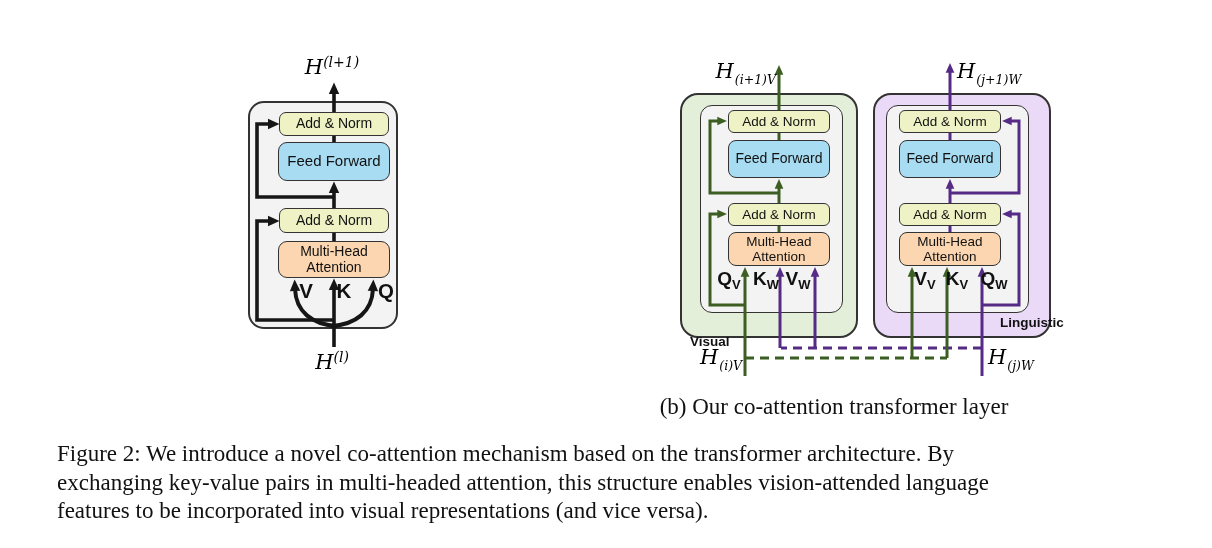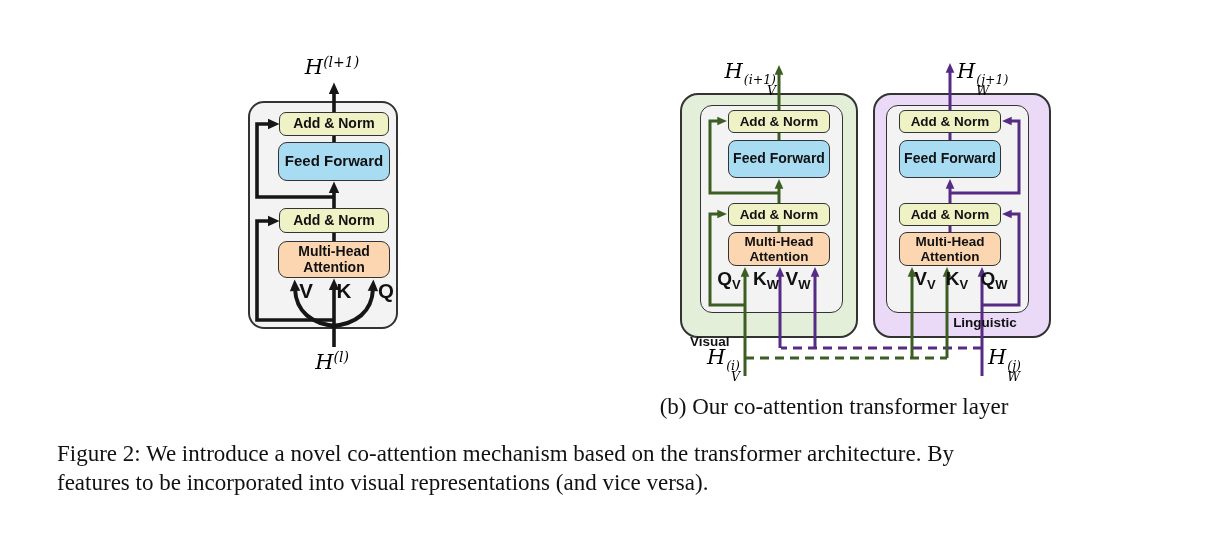--- a/index.html
+++ b/index.html
@@ -17,32 +17,32 @@
   .wk.thick{stroke-width:4px;stroke-linecap:round;}
   .wg{stroke:var(--arrow-green);stroke-width:3px;}
   .wp{stroke:var(--arrow-purple);stroke-width:3px;}
   .dash{stroke-dasharray:9 6;}
   #mk-k path{fill:var(--arrow-black);stroke:none;}
   #mk-g path{fill:var(--arrow-green);stroke:none;}
   #mk-p path{fill:var(--arrow-purple);stroke:none;}
   
   .lbox{position:absolute;box-sizing:border-box;border:1.8px solid var(--box-border);
         display:flex;align-items:center;justify-content:center;text-align:left;
-        font-weight:bold;z-index:3;line-height:1.12;}
+        font-weight:normal;z-index:3;line-height:1.12;}
   .an{background:var(--fill-addnorm);border-radius:7px;font-size:14px;}
   .ff{background:var(--fill-ff);border-radius:9px;font-size:15px;}
   .mha{background:var(--fill-mha);border-radius:9px;font-size:14px;flex-direction:column;}
   .small .an{font-size:13.5px;border-radius:6px;}
   .small .ff{font-size:14px;border-radius:8px;}
   .small .mha{font-size:13.5px;border-radius:8px;}
   
   .txt{position:absolute;z-index:4;white-space:nowrap;}
   .hl{font-family:"DejaVu Serif","Liberation Serif",serif;font-style:italic;font-size:21px;color:#000;}
   .hl .sup1{font-size:14px;vertical-align:7px;letter-spacing:0;}
-  .hl .ss{display:inline-flex;flex-direction:column;font-size:12.5px;line-height:11px;
+  .hl .ss{display:inline-flex;flex-direction:row;font-size:12.5px;line-height:11px;
           vertical-align:-6px;margin-left:1px;}
   .qkv{font-size:19px;font-weight:600;}
   .qkv .sb{font-size:13px;vertical-align:-4px;font-weight:600;}
   .big-qkv{font-size:20.5px;font-weight:600;}
   .reglab{font-size:13.5px;font-weight:bold;z-index:4;}
   .cap{font-family:"Liberation Serif",serif;font-size:23px;text-align:center;z-index:4;}
   .figcap{font-family:"Liberation Serif",serif;font-size:23px;line-height:28.5px;z-index:4;}
   .ctr{text-align:center;}
 </style>
 </head>
@@ -159,21 +159,21 @@
     <div class="lbox an" style="left:899px;top:203px;width:102px;height:23px;">
         <span>Add &amp; Norm</span>
       </div>
     <div class="lbox mha" style="left:899px;top:232px;width:102px;height:34px;">
       <span>Multi-Head</span>
       <span>Attention</span>
     </div>
   </div>
 
   <div class="txt reglab" style="left:690px;top:334px;"><span>Visual</span></div>
-  <div class="txt reglab" style="left:944px;top:315px;width:82px;text-align:center;"><span>Linguistic</span></div>
+  <div class="txt reglab" style="left:1000px;top:315px;width:82px;text-align:left;"><span>Linguistic</span></div>
 
   <div class="txt hl" style="left:714px;top:59px;width:62px;text-align:right;">
     <span>H</span><span class="ss">
         <span>(i+1)</span>
         <span>V</span>
       </span>
   </div>
   <div class="txt hl" style="left:957px;top:59px;">
     <span>H</span><span class="ss">
         <span>(j+1)</span>
@@ -204,16 +204,17 @@
     <span>V</span><span class="sb">V</span></div>
   <div class="txt qkv ctr" style="left:943px;top:268px;width:28px;">
     <span>K</span><span class="sb">V</span></div>
   <div class="txt qkv ctr" style="left:980px;top:268px;width:28px;">
     <span>Q</span><span class="sb">W</span></div>
 
   <div class="txt cap" style="left:584px;top:394px;width:500px;"><span>(b) Our co-attention transformer layer</span></div>
 
   <div class="txt figcap" style="left:57px;top:440px;width:1110px;white-space:normal;">
     <div>Figure 2: We introduce a novel co-attention mechanism based on the transformer architecture. By</div>
+    <div>exchanging key-value pairs in multi-headed attention, this structure enables vision-attended language</div>
     <div>features to be incorporated into visual representations (and vice versa).</div>
   </div>
 
 </div>
 
 </body></html>

